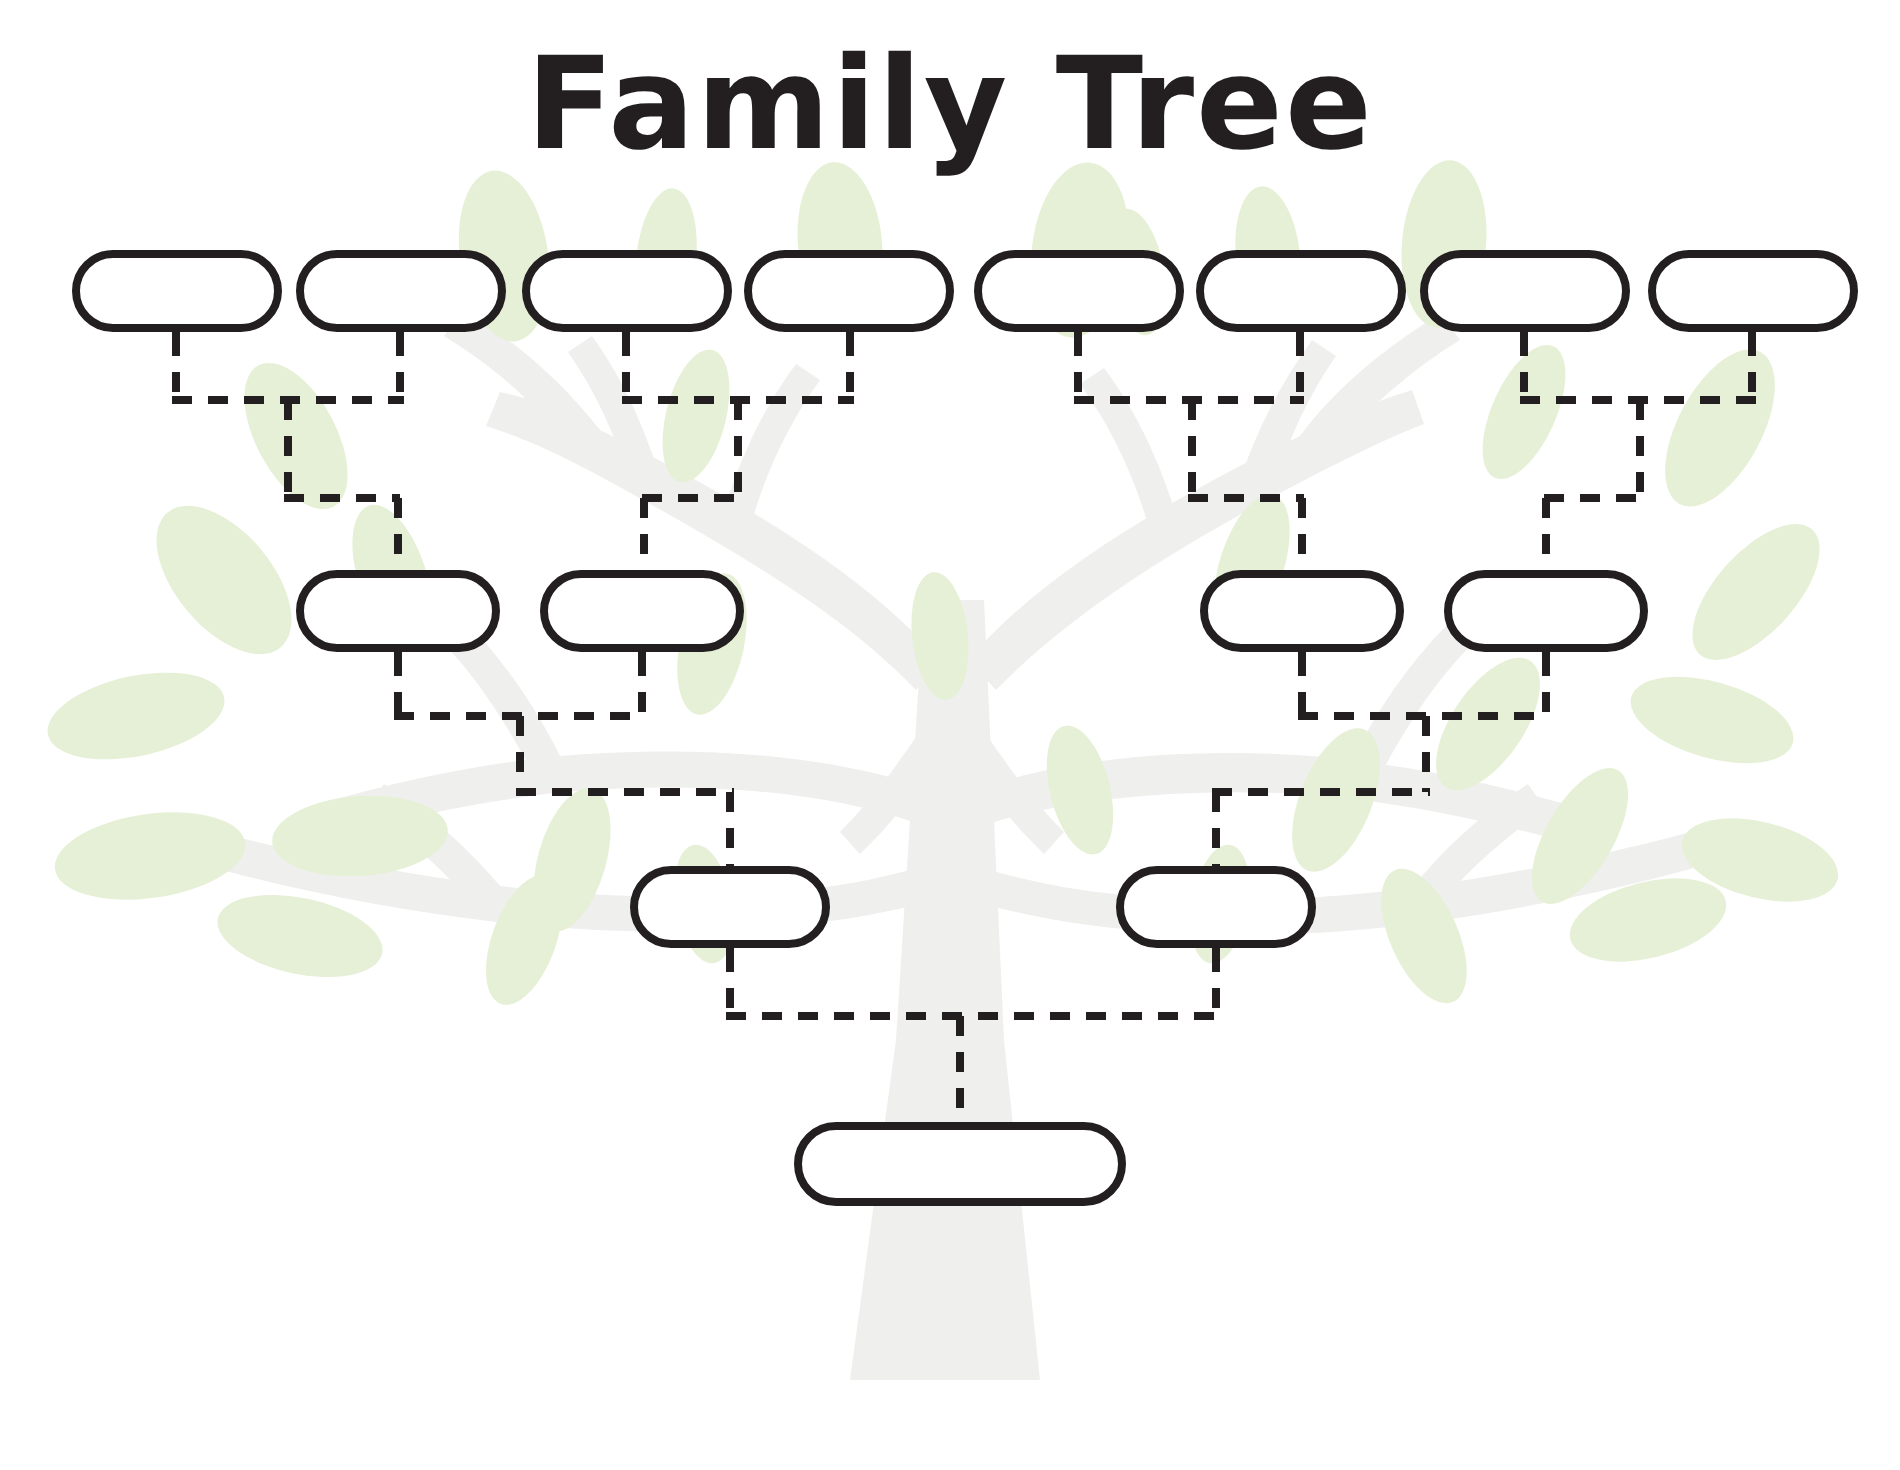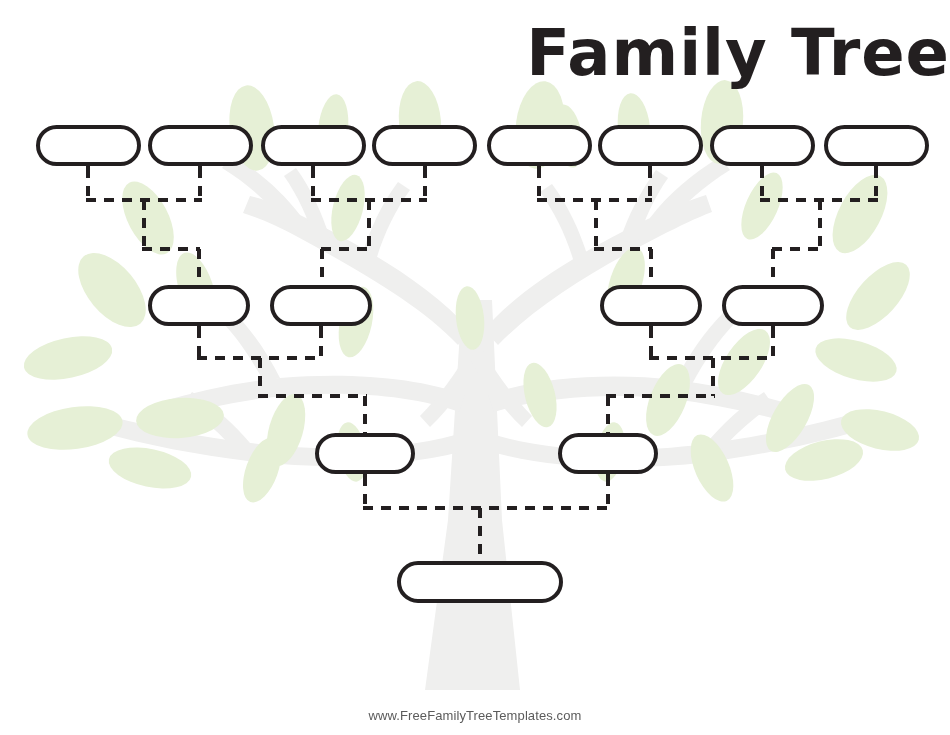--- a/index.html
+++ b/index.html
@@ -27,21 +27,21 @@
     height: 735px;
     z-index: 0;
     pointer-events: none;
   }
   
   #title {
     position: absolute;
     left: 0;
     top: 16px;
     width: 950px;
-    text-align: right;
+    text-align: center;
     z-index: 5;
     font-family: "DejaVu Sans", sans-serif;
     font-weight: bold;
     font-size: 64px;
     line-height: 74px;
     letter-spacing: 1px;
     color: #231f20;
     white-space: nowrap;
   }
   
@@ -265,15 +265,14 @@
   <div class="name-box" style="left:148px; top:285px; width:102px; height:41px;"></div>
   <div class="name-box" style="left:270px; top:285px; width:102px; height:41px;"></div>
   <div class="name-box" style="left:600px; top:285px; width:102px; height:41px;"></div>
   <div class="name-box" style="left:722px; top:285px; width:102px; height:41px;"></div>
 
   <div class="name-box" style="left:315px; top:433px; width:100px; height:41px;"></div>
   <div class="name-box" style="left:558px; top:433px; width:100px; height:41px;"></div>
 
   <div class="name-box" style="left:397px; top:561px; width:166px; height:42px;"></div>
 
-  <div id="footer">www.FreeFamilyTreeTemplates.com</div>
 
 </div>
 
 </body></html>

